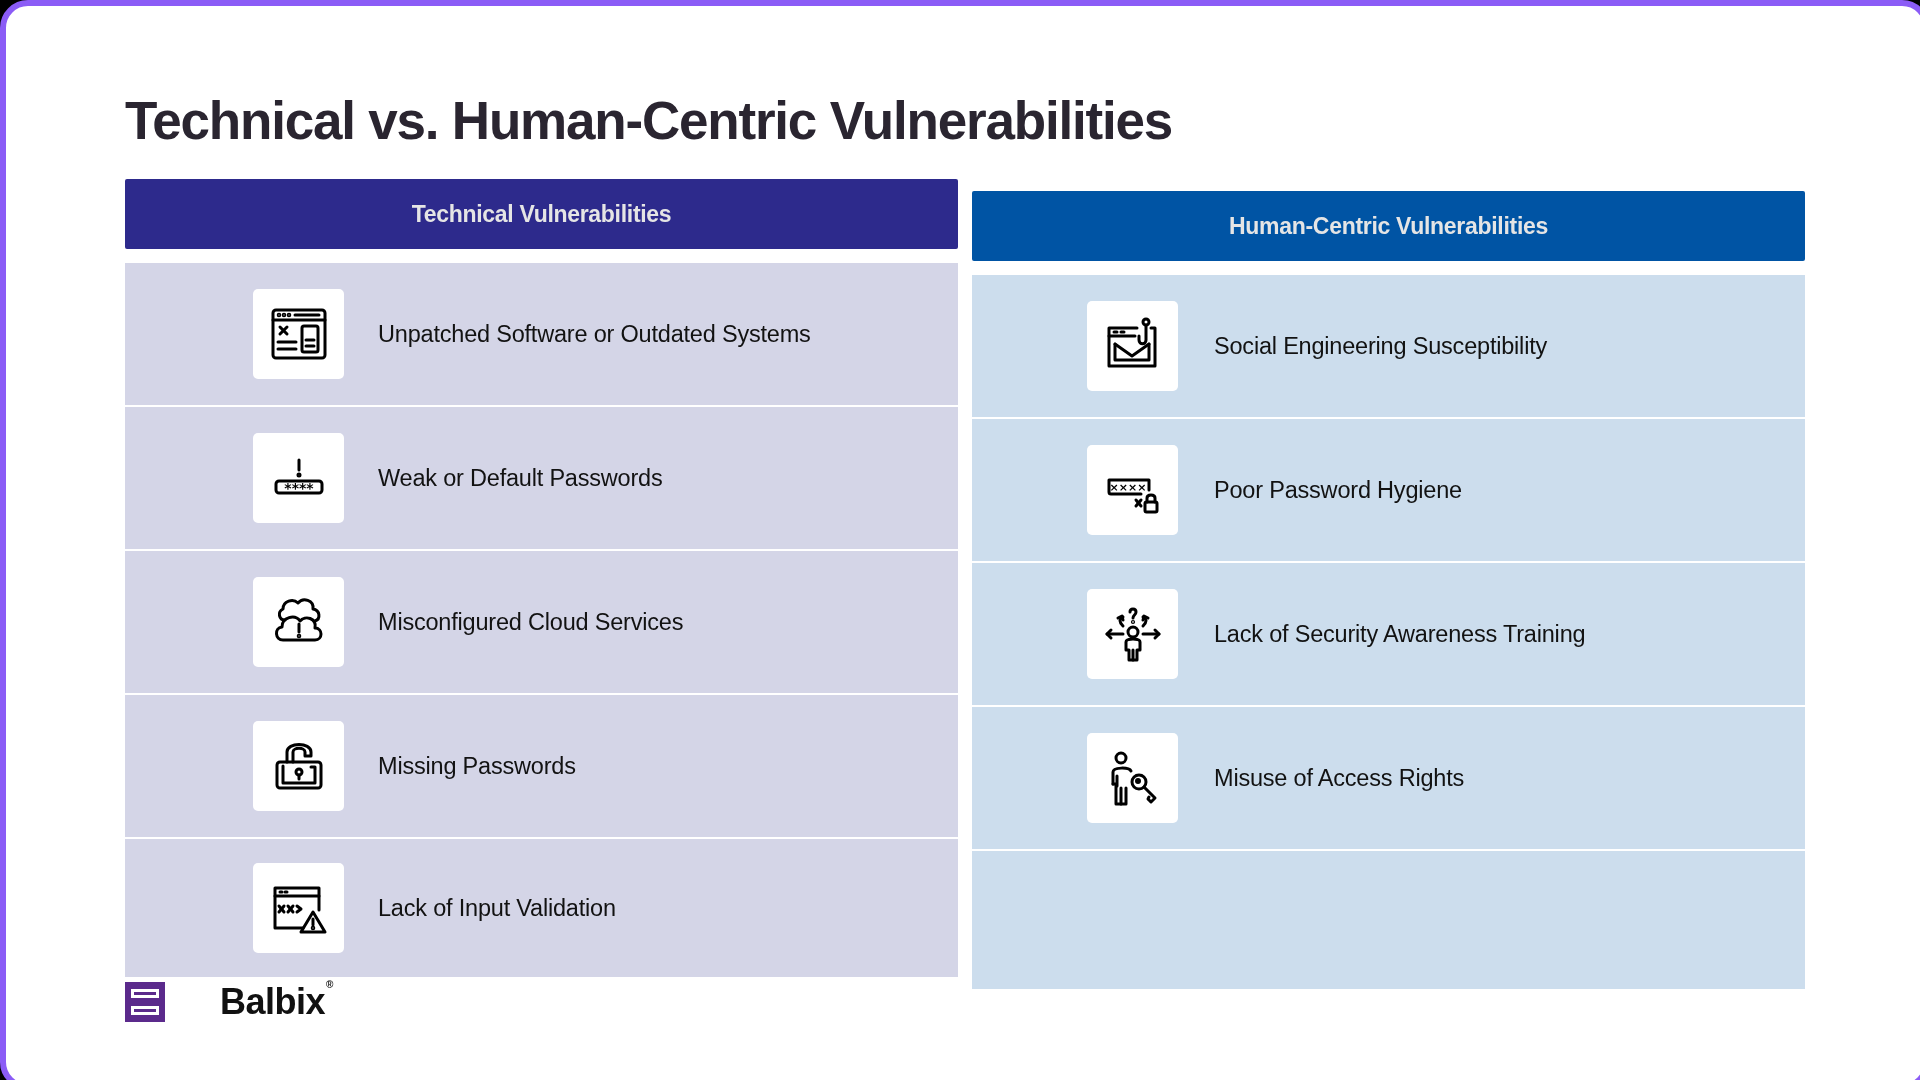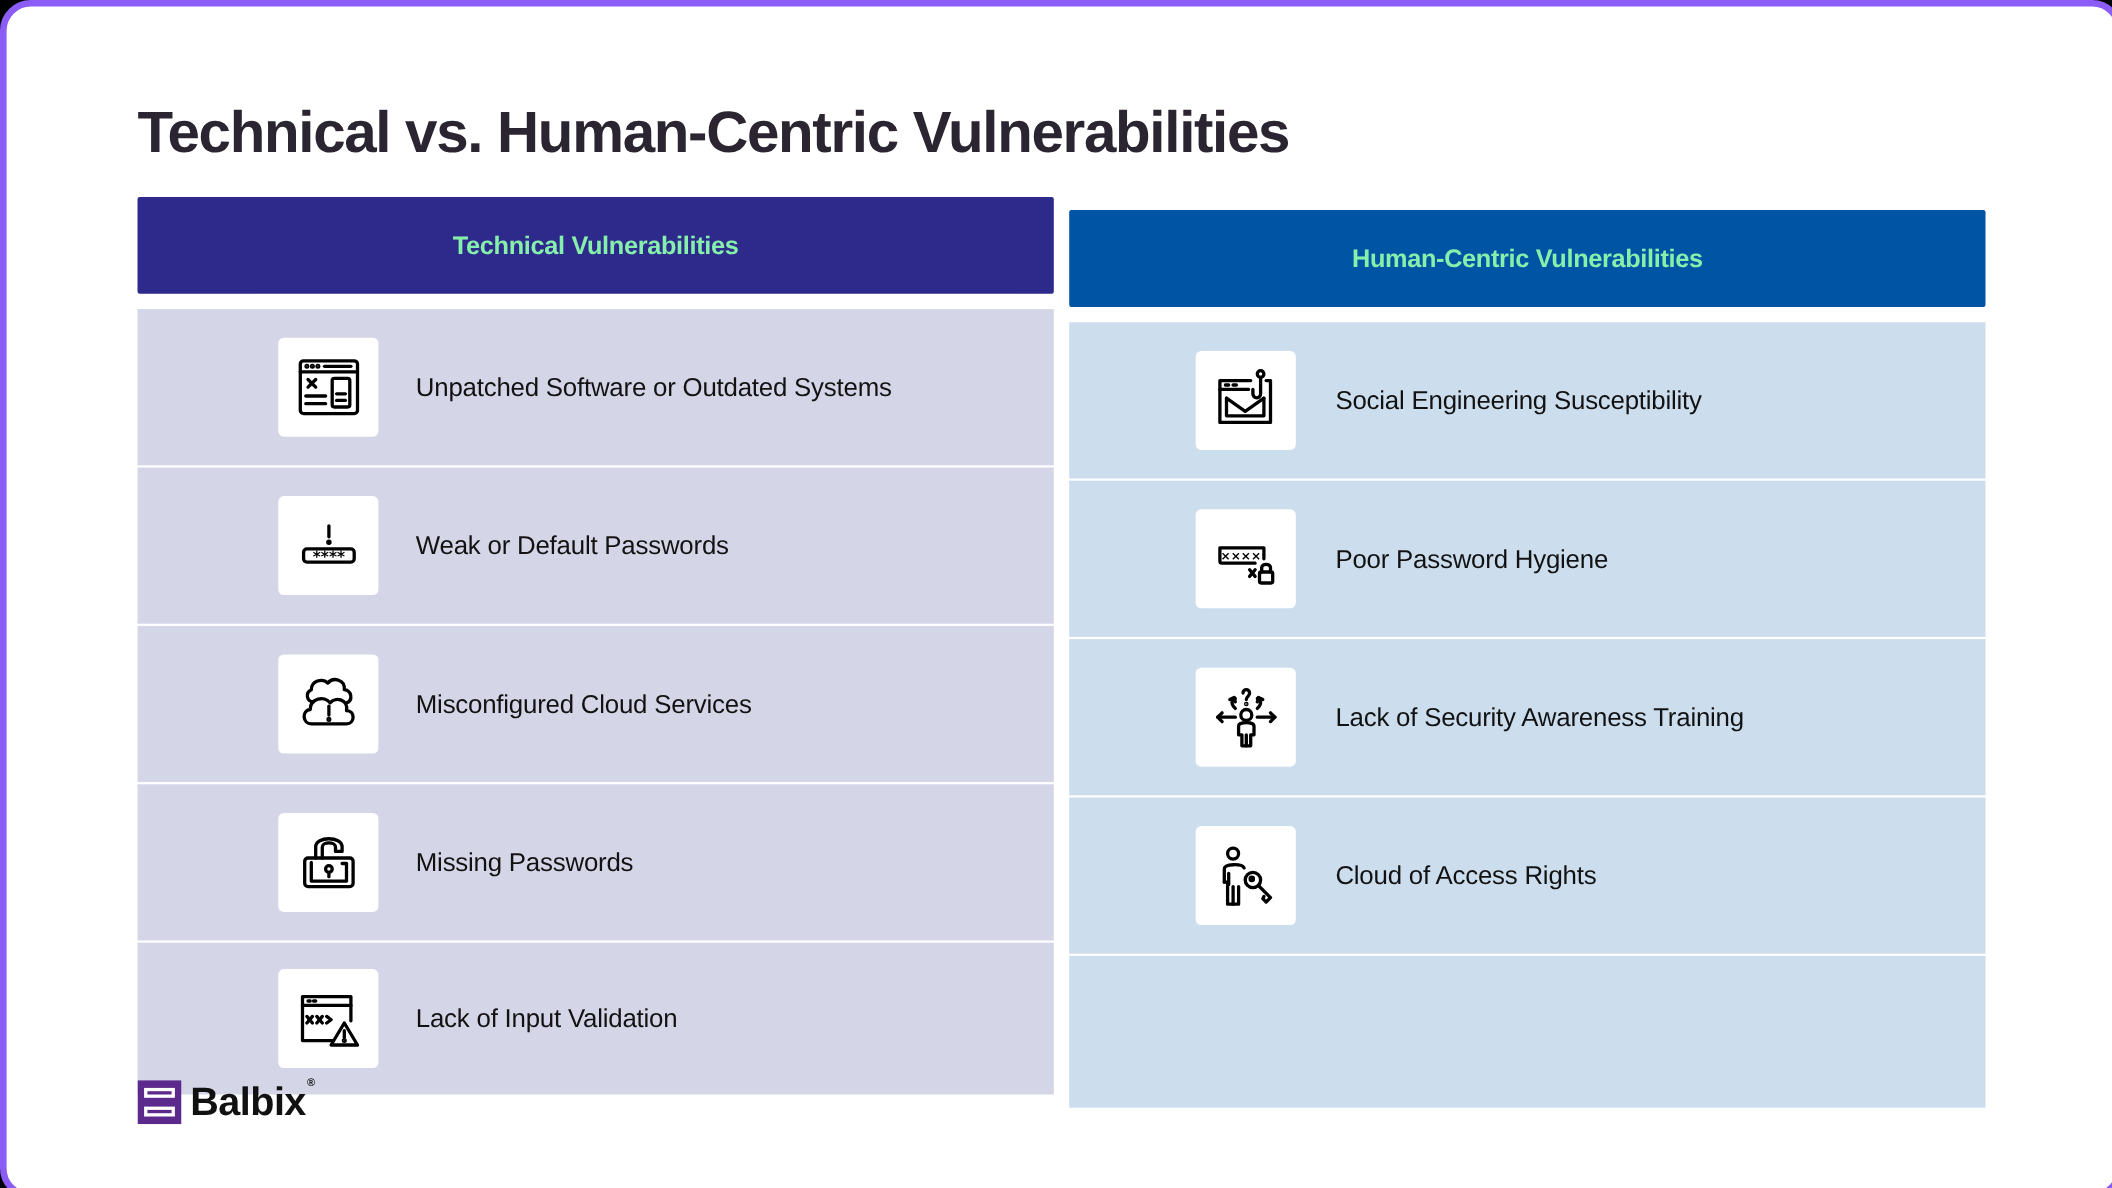--- a/index.html
+++ b/index.html
@@ -2,36 +2,36 @@
 <html><head>
 <meta charset="utf-8">
 <style>
   html, body { margin:0; padding:0; }
   body { width:1920px; height:1080px; background:#000; overflow:hidden; font-family:"Liberation Sans", sans-serif; }
   .card { position:absolute; left:0; top:0; width:1918px; height:1078px; background:#fff; border:6px solid #8b5cf6; border-radius:28px; }
   .title { position:absolute; left:119px; top:84px; margin:0; font-family:"Liberation Sans", sans-serif; font-weight:700; font-size:53px; color:#2a2530; letter-spacing:-1.2px; white-space:nowrap; }
   .col { position:absolute; top:173px; width:833px; }
   .col.left { left:119px; }
   .col.right { left:966px; }
-  .col-header { height:88px; border-radius:2px; display:flex; align-items:center; justify-content:center; color:#86efac; font-weight:700; font-size:23px; letter-spacing:-0.3px; }
+  .col-header { height:70px; border-radius:2px; display:flex; align-items:center; justify-content:center; color:#e5e5e5; font-weight:700; font-size:23px; letter-spacing:-0.3px; }
   .left .col-header { background:#2d2a8c; }
   .right .col-header { background:#0054a4;margin-top:12px; }
   .rows { margin-top:14px; }
   .row { height:142px; margin-bottom:2px; display:flex; align-items:center; position:relative; }
   .left .row { background:#d4d5e7; }
   .right .row { background:#ccdded;text-decoration:underline; }
   .row:last-child { height:138px; margin-bottom:0; }
   .icon-box { position:absolute; width:91px; height:90px; background:#fff; border-radius:5px; display:flex; align-items:center; justify-content:center; }
   .left .icon-box { left:128px; }
   .right .icon-box { left:115px; }
   .icon-box svg { width:64px; height:64px; }
   .row-label { position:absolute; font-size:23.5px; color:#121212; white-space:nowrap; letter-spacing:-0.2px; }
   .left .row-label { left:253px; }
   .right .row-label { left:242px; }
-  .logo { position:absolute; left:119px; top:975px; display:flex; align-items:center; }
+  .logo { position:absolute; left:119px; top:975px; display:flex; align-items:center;gap:47px; }
   .logo-mark { width:40px; height:40px; }
   .logo-text { margin-left:8px; font-weight:700; font-size:36px; color:#111; letter-spacing:-0.5px; }
   .logo-reg { font-size:10px; vertical-align:top; position:relative; top:-2px; margin-left:1px; color:#111; }
 </style>
 </head>
 <body>
 
 <div class="card">
   <h1 class="title">Technical vs. Human-Centric Vulnerabilities</h1>
 
@@ -175,21 +175,21 @@
             <circle cx="20" cy="12" r="5"></circle>
             <path d="M12 38 V26 C12 21 28 21 30 25"></path>
             <path d="M12 38 H15 V58 H25 V42"></path>
             <line x1="20" y1="42" x2="20" y2="58"></line>
             <line x1="16" y1="30" x2="16" y2="40"></line>
             <circle cx="38" cy="36" r="7"></circle>
             <circle cx="37" cy="35" r="1.5"></circle>
             <path d="M43 41 L54 52 L50 56 L47 53 L48 51"></path>
           </svg>
         </div>
-        <span class="row-label">Cloud of Access Rights</span>
+        <span class="row-label">Misuse of Access Rights</span>
       </div>
       <div class="row"></div>
     </div>
   </div>
 
   <div class="logo">
     <svg class="logo-mark" viewBox="0 0 40 40">
       <rect x="0" y="0" width="40" height="40" fill="#5b2a8c"></rect>
       <rect x="6" y="7" width="28" height="9" fill="#fff"></rect>
       <rect x="9" y="10" width="22" height="3" fill="#5b2a8c"></rect>

